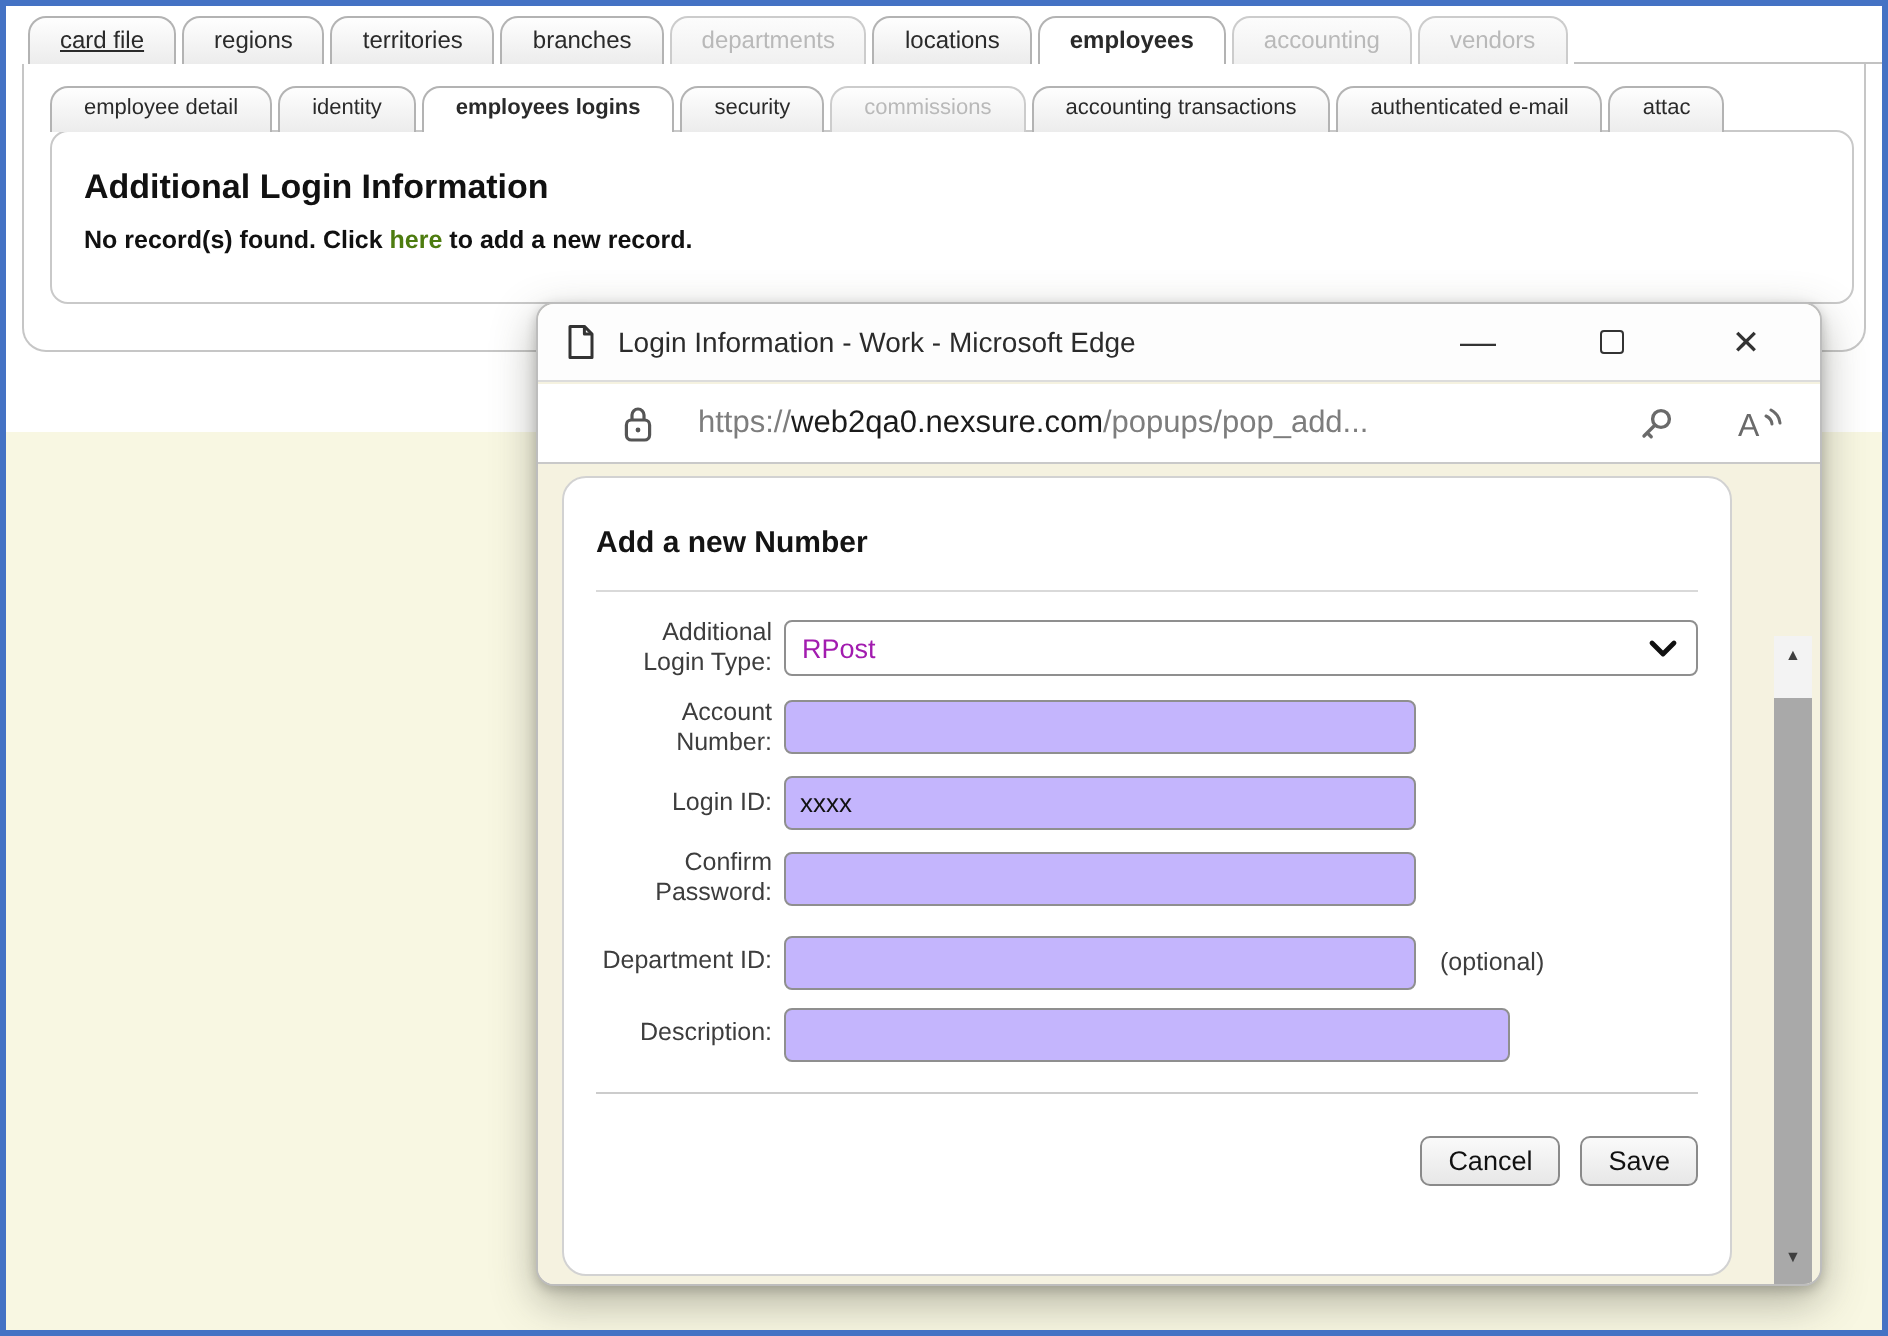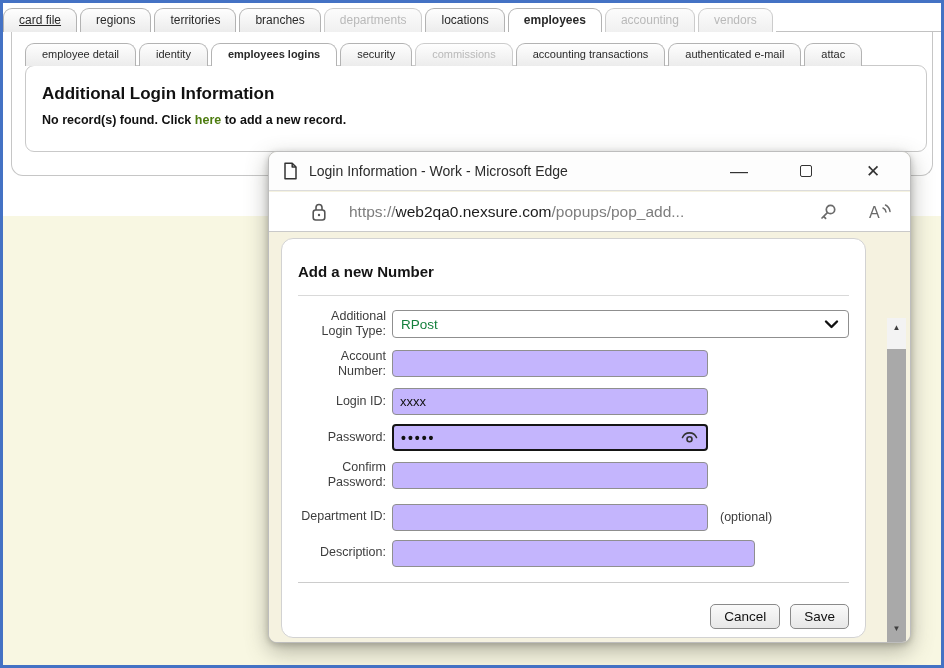--- a/index.html
+++ b/index.html
@@ -12,21 +12,21 @@
   }
 
   
   .yellow-band {
     position:absolute; left:0; right:0; top:213px; bottom:0;
     background:#f8f7e2;
   }
 
   
   .tabrow1 {
-    position:absolute; left:0; right:0; top:5px;
+    position:absolute; left:11px; right:0; top:5px;
     display:flex; align-items:stretch; height:24px;
   }
   .tab1 {
     margin-right:3px; padding:4px 15px 0;
     font-size:12px; color:#2a2a2a; white-space:nowrap;
     border:1px solid #b3b3b3; border-bottom:none;
     border-radius:9px 9px 0 0;
     background:linear-gradient(#fefefe,#ececec);
     cursor:pointer;
   }
@@ -127,21 +127,21 @@
     height:27px; border:1px solid #8f8f8f; border-radius:4px;
     font-family:"Liberation Sans",sans-serif; font-size:13px; color:#111;
     padding:0 7px; background:#c4b5fd; outline:none;
   }
   .w-std  { width:316px; }
   .w-wide { width:363px; }
   .fselect {
     position:relative; width:459px; height:28px;
     border:1px solid #8f8f8f; border-radius:4px; background:#fff;
     display:flex; align-items:center; padding:0 30px 0 8px;
-    font-size:13.5px; color:#15803d; cursor:pointer;
+    font-size:13.5px; color:#a21caf; cursor:pointer;
   }
   .fselect .chev { position:absolute; right:9px; top:8px; }
   .pw-wrap { position:relative; width:316px; }
   .pw-wrap .finput {
     width:316px; border:2px solid #151515; letter-spacing:2px;
     font-size:14px; font-weight:bold;
   }
   .eye-icon { position:absolute; right:9px; top:6px; cursor:pointer; }
   .optional-note { margin-left:12px; font-size:12.5px; color:#3d3d3d; }
 
@@ -258,30 +258,20 @@
         <div class="frow">
           <label class="flabel">Account Number:</label>
           <input class="finput w-std" value="" style="">
         </div>
 
         <div class="frow">
           <label class="flabel">Login ID:</label>
           <input class="finput w-std" value="xxxx" style="">
         </div>
 
-        <div class="frow">
-          <label class="flabel">Password:</label>
-          <span class="pw-wrap">
-            <input class="finput" value="•••••" style="">
-            <svg class="eye-icon" width="19" height="15" viewBox="0 0 19 15">
-              <path d="M2.5 7.5 a7.6 7.6 0 0 1 14 0" fill="none" stroke="#333" stroke-width="1.6" stroke-linecap="round"></path>
-              <circle cx="9.5" cy="9.2" r="2.5" fill="none" stroke="#333" stroke-width="1.6"></circle>
-            </svg>
-          </span>
-        </div>
 
         <div class="frow">
           <label class="flabel">Confirm Password:</label>
           <input class="finput w-std" value="" style="">
         </div>
 
         <div class="frow" style="margin-top:13px;">
           <label class="flabel">Department ID:</label>
           <input class="finput w-std" value="" style="">
           <span class="optional-note">(optional)</span>

